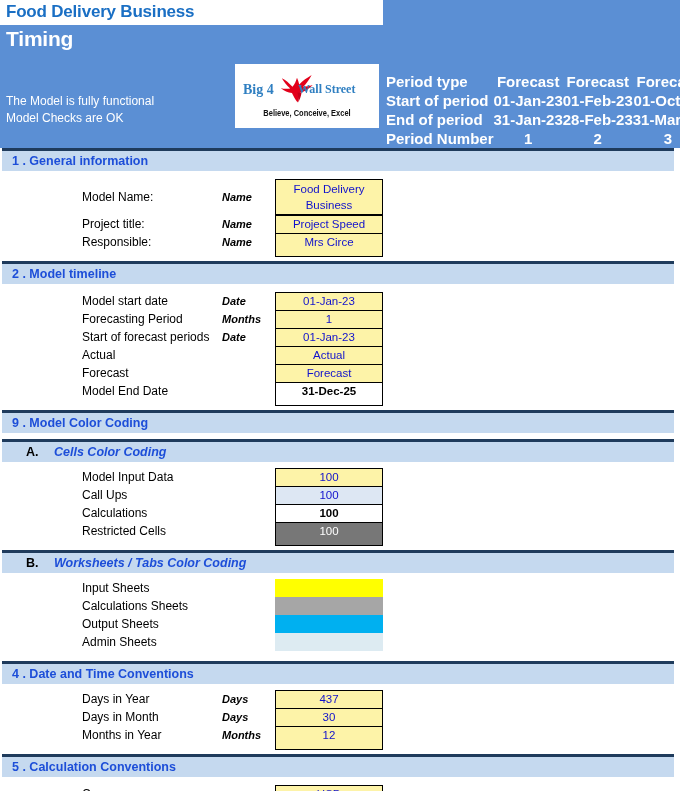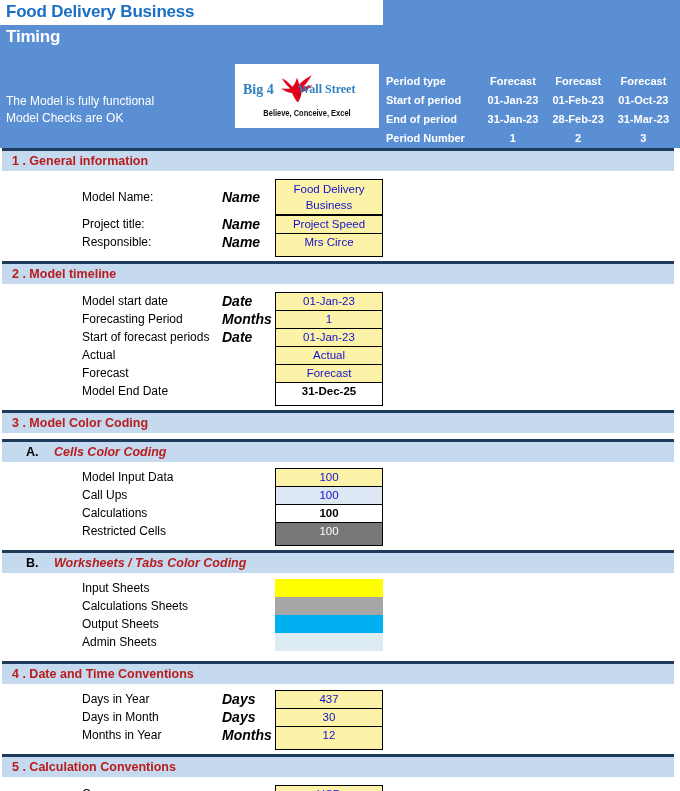--- a/index.html
+++ b/index.html
@@ -36,21 +36,21 @@
     left: 6px; top: 2px;
     font-size: 17px;
     font-weight: bold;
     color: #1a6fc4;
     letter-spacing: -0.2px;
     white-space: nowrap;
   }
   .sheet-title {
     position: absolute;
     left: 6px; top: 27px;
-    font-size: 17px;
+    font-size: 21px;
     font-weight: bold;
     color: #ffffff;
     letter-spacing: -0.2px;
     white-space: nowrap;
   }
   .status-line1, .status-line2 {
     position: absolute;
     left: 6px;
     font-size: 12px;
     font-weight: normal;
@@ -110,21 +110,21 @@
   }
 
   
   .period-table {
     position: absolute;
     left: 386px; top: 72px;
     width: 290px;
     border-collapse: collapse;
   }
   .period-table td {
-    font-size: 11px;
+    font-size: 15px;
     font-weight: bold;
     color: #ffffff;
     padding: 0;
     height: 19px;
     line-height: 19px;
     white-space: nowrap;
   }
   .period-label { width: 94px; text-align: left; }
   .period-val { width: 65px; text-align: center; }
 
@@ -137,21 +137,21 @@
     height: 20px;
     background: #c5d9ef;
     border-top: 3px solid #1f3b5c;
     box-sizing: content-box;
   }
   .section-bar .sec-text {
     position: absolute;
     left: 10px; top: 1px;
     font-size: 12.5px;
     font-weight: bold;
-    color: #b91c1c;
+    color: #1d4ed8;
     white-space: nowrap;
     line-height: 19px;
   }
   .section-bar.sub .sec-text { left: 24px; font-style: italic; }
   .section-bar.sub .sec-letter {
     position: absolute;
     left: 24px; top: 1px;
     font-size: 12.5px;
     font-weight: bold;
     line-height: 19px;
@@ -171,21 +171,21 @@
     font-size: 12px;
     color: #000000;
     white-space: nowrap;
     line-height: 18px;
   }
   .row.tall .r-label { line-height: 36px; }
 
   .r-unit {
     position: absolute;
     left: 222px; top: 0;
-    font-size: 14px;
+    font-size: 11px;
     font-style: italic;
     font-weight: bold;
     color: #000000;
     white-space: nowrap;
     line-height: 18px;
   }
   .row.tall .r-unit { line-height: 36px; }
 
   .r-cell {
     position: absolute;
@@ -349,21 +349,21 @@
     </div>
     <div class="row">
       <span class="r-label">Model End Date</span>
       <span class="r-unit"></span>
       <span class="r-cell calc">31-Dec-25</span>
     </div>
   </div>
   <div class="spacer10"></div>
 
   <div class="section-bar">
-    <span class="sec-text">3 .  Model Color Coding</span>
+    <span class="sec-text">9 .  Model Color Coding</span>
   </div>
   <div class="spacer6"></div>
 
   <div class="section-bar sub">
     <span class="sec-letter">A.</span>
     <span class="sec-text indented">Cells Color Coding</span>
   </div>
   <div class="spacer6"></div>
   <div class="rows">
     <div class="row">

